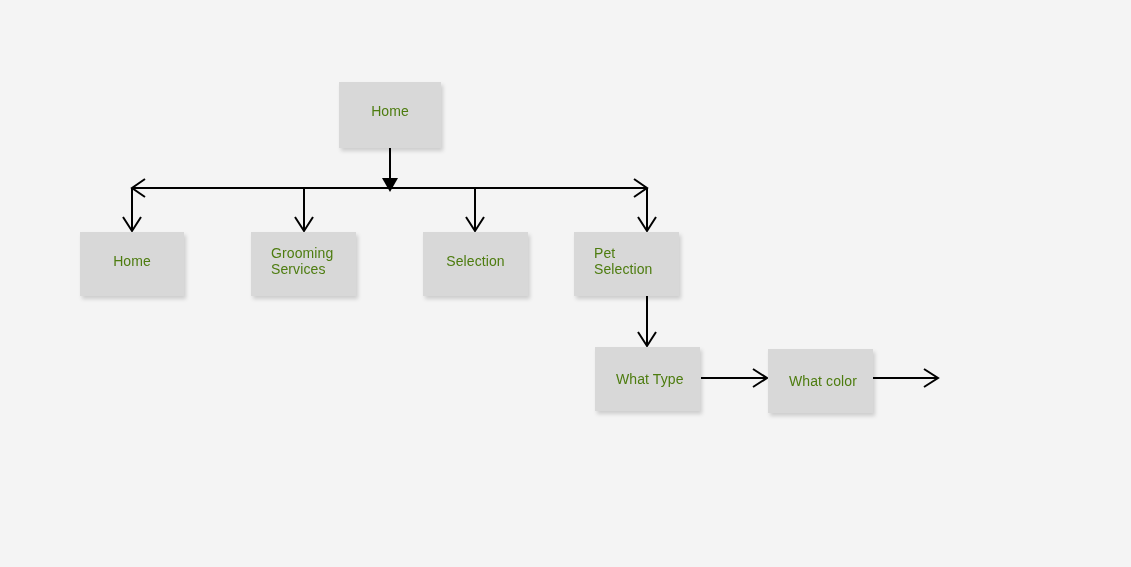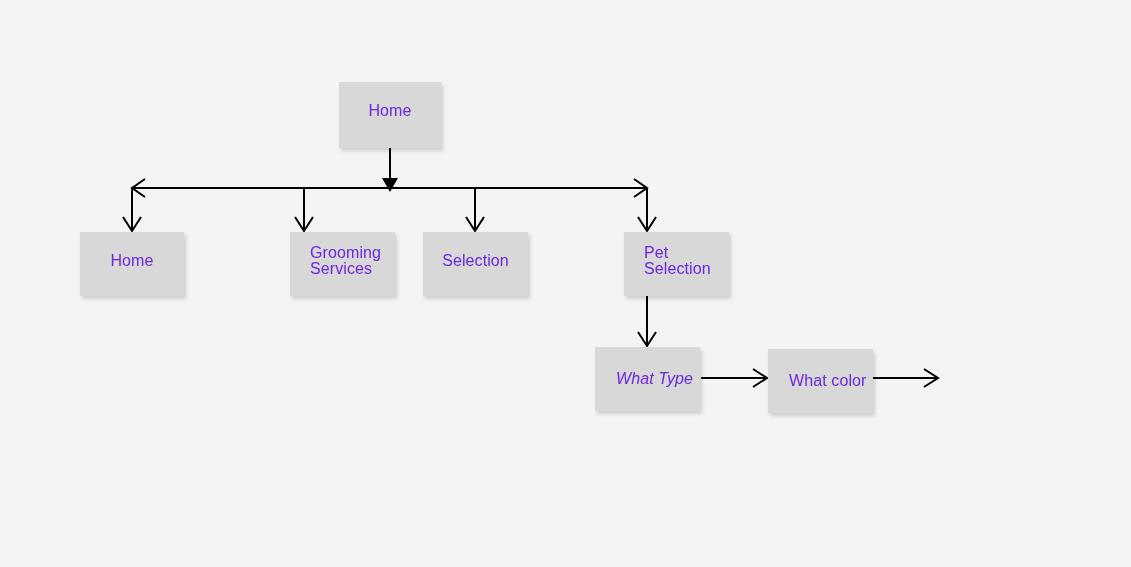--- a/index.html
+++ b/index.html
@@ -17,22 +17,22 @@
     position: relative;
     width: 1131px;
     height: 567px;
   }
   
   .node {
     position: absolute;
     background: #d8d8d8;
     box-shadow: 2px 3px 4px rgba(0,0,0,0.16);
     box-sizing: border-box;
-    color: #6d28d9;
-    font-size: 16px;
+    color: #4d7c0f;
+    font-size: 14px;
     line-height: 16px;
     letter-spacing: 0.1px;
   }
   .node .label {
     position: absolute;
     display: block;
     white-space: pre-line;
   }
   
   .node.top-center .label {
@@ -123,35 +123,35 @@
   </svg>
 
   <div class="node top-center" style="left:339px; top:82px; width:102px; height:66px;">
     <span class="label">Home</span>
   </div>
 
   <div class="node top-center" style="left:80px; top:232px; width:104px; height:64px;">
     <span class="label">Home</span>
   </div>
 
-  <div class="node top-left" style="left:251px; top:232px; width:105px; height:64px;margin-left:39px;">
+  <div class="node top-left" style="left:251px; top:232px; width:105px; height:64px;">
     <span class="label">Grooming
 Services</span>
   </div>
 
   <div class="node top-center" style="left:423px; top:232px; width:105px; height:64px;">
     <span class="label">Selection</span>
   </div>
 
-  <div class="node top-left" style="left:624px; top:232px; width:105px; height:64px;padding-left:37px;">
+  <div class="node top-left" style="left:574px; top:232px; width:105px; height:64px;padding-left:37px;">
     <span class="label">Pet
 Selection</span>
   </div>
 
-  <div class="node mid-left" style="left:595px; top:347px; width:105px; height:64px;font-style:italic;">
+  <div class="node mid-left" style="left:595px; top:347px; width:105px; height:64px;">
     <span class="label">What Type</span>
   </div>
 
   <div class="node mid-left" style="left:768px; top:349px; width:105px; height:64px;">
     <span class="label">What color</span>
   </div>
 
 
 </div>
 

